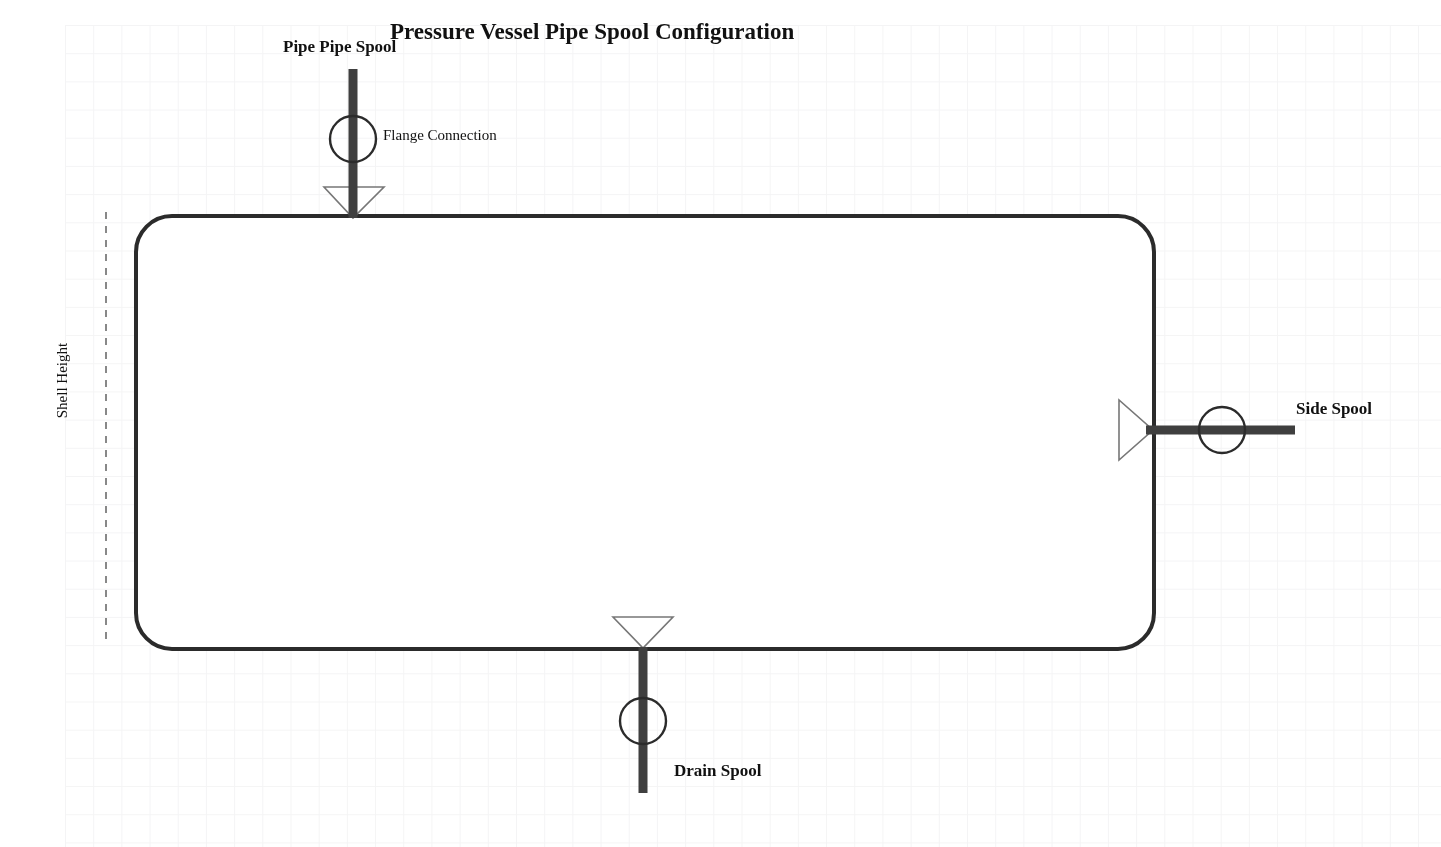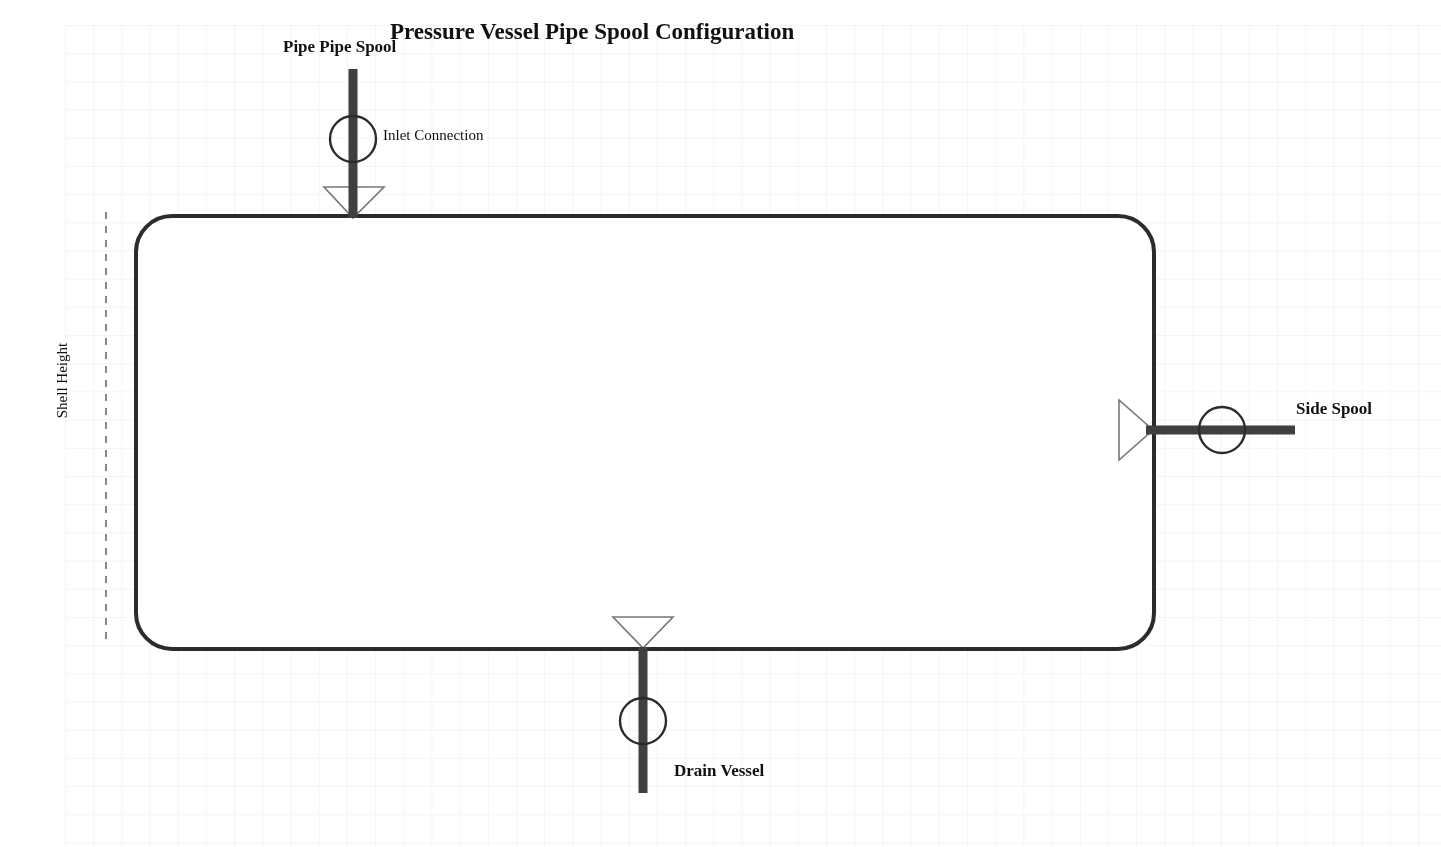--- a/index.html
+++ b/index.html
@@ -86,21 +86,21 @@
       <polygon points="613,617 673,617 643,648" fill="#ffffff" stroke="#777777" stroke-width="1.6"></polygon>
       <line x1="643" y1="647" x2="643" y2="793" stroke="#3f3f3f" stroke-width="9"></line>
       <circle cx="643" cy="721" r="23" fill="none" stroke="#2b2b2b" stroke-width="2.4"></circle>
     </g>
   </svg>
 
   <div class="lbl lbl-bold" id="title">Pressure Vessel Pipe Spool Configuration</div>
 
   <div class="lbl lbl-bold" id="lbl-inlet">Pipe Pipe Spool</div>
 
-  <div class="lbl" id="lbl-flange">Inlet Connection</div>
+  <div class="lbl" id="lbl-flange">Flange Connection</div>
 
   <div class="lbl lbl-bold" id="lbl-side">Side Spool</div>
 
-  <div class="lbl lbl-bold" id="lbl-drain">Drain Vessel</div>
+  <div class="lbl lbl-bold" id="lbl-drain">Drain Spool</div>
 
   <div class="lbl" id="lbl-shell">Shell Height</div>
 
 </div>
 
 </body></html>

